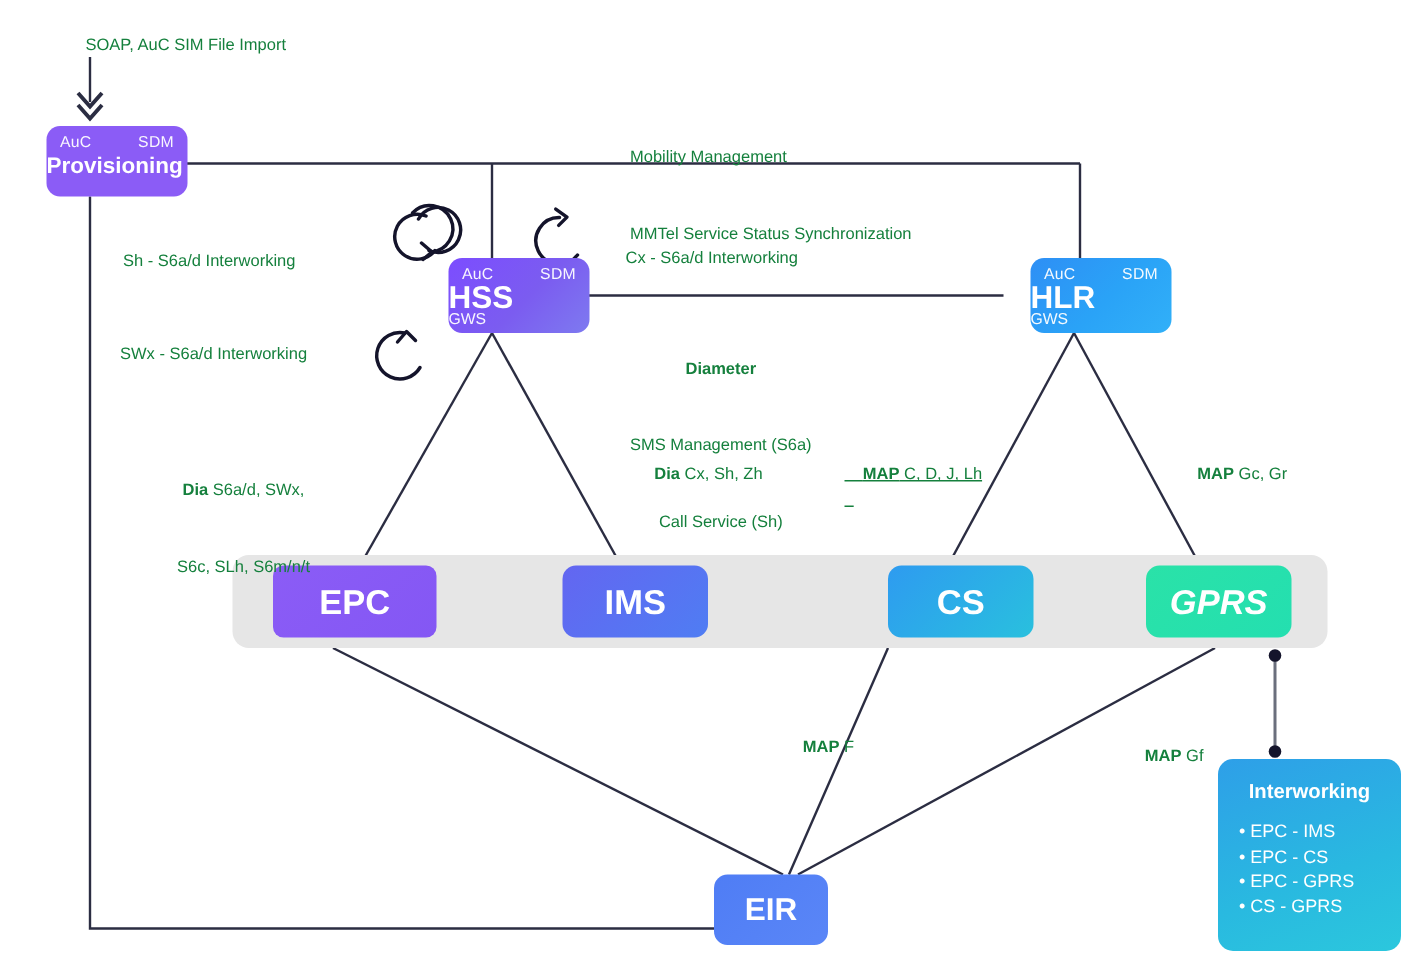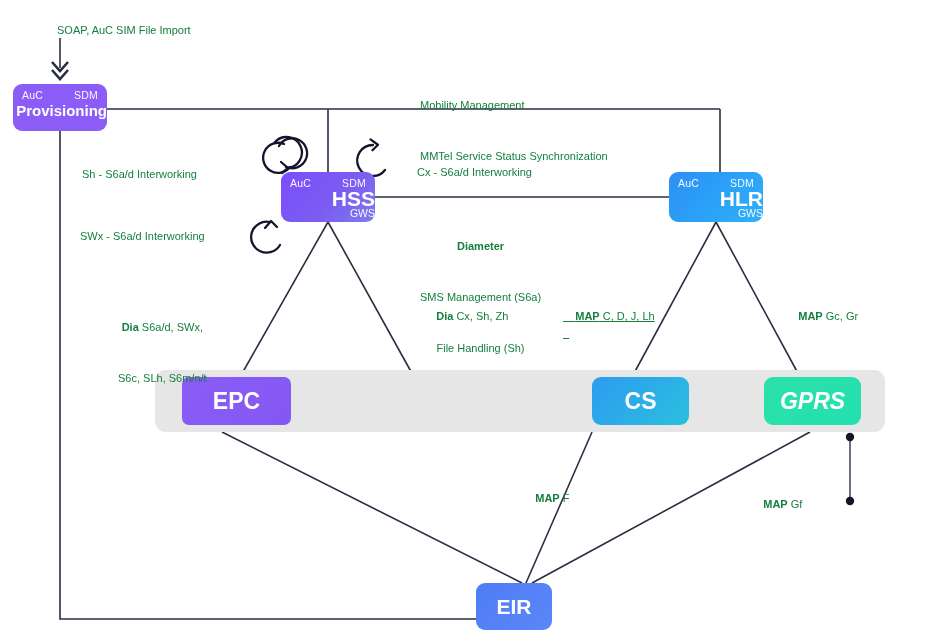--- a/index.html
+++ b/index.html
@@ -17,22 +17,23 @@
   svg.layer {
     position: absolute;
     left: 0; top: 0;
     width: 949px; height: 643px;
   }
   .node {
     position: absolute;
     border-radius: 9px;
     box-sizing: border-box;
     color: #ffffff;
-    text-align: right;
+    text-align: left;
     user-select: none;
+    margin-left: 18px;
   }
   .node .corner-l, .node .corner-r {
     position: absolute;
     top: 5px;
     font-size: 10.5px;
     letter-spacing: .2px;
     color: #ffffff;
     opacity: .95;
   }
   .node .corner-l { left: 9px; }
@@ -234,49 +235,61 @@
     <span class="corner-r">SDM</span>
     <span class="main-label">HLR</span>
     <span class="gws">GWS</span>
   </div>
 
   <div id="band"></div>
 
   <div class="core-node" id="node-epc">
     <span class="main-label">EPC</span>
   </div>
+  <div class="core-node" id="node-ims">
+    <span class="main-label">IMS</span>
+  </div>
   <div class="core-node" id="node-cs">
     <span class="main-label">CS</span>
   </div>
   <div class="core-node" id="node-gprs">
     <span class="main-label">GPRS</span>
   </div>
 
   <div id="node-eir">
     <span class="main-label">EIR</span>
   </div>
 
+  <div id="panel-interworking">
+    <div class="panel-title">Interworking</div>
+    <ul>
+      <li>EPC - IMS</li>
+      <li>EPC - CS</li>
+      <li>EPC - GPRS</li>
+      <li>CS - GPRS</li>
+    </ul>
+  </div>
 
   <div class="ann" id="ann-soap">SOAP, AuC SIM File Import</div>
 
   <div class="ann" id="ann-mobility">
     <div>Mobility Management</div>
     <div>MMTel Service Status Synchronization</div>
   </div>
 
   <div class="ann" id="ann-sh">Sh - S6a/d Interworking</div>
 
   <div class="ann" id="ann-swx">SWx - S6a/d Interworking</div>
 
   <div class="ann" id="ann-cx">Cx - S6a/d Interworking</div>
 
   <div class="ann" id="ann-diameter">
     <div><b>Diameter</b></div>
     <div>SMS Management (S6a)</div>
-    <div>File Handling (Sh)</div>
+    <div>Call Service (Sh)</div>
   </div>
 
   <div class="ann" id="ann-dia-left">
     <div><b>Dia</b><span> S6a/d, SWx,</span></div>
     <div>S6c, SLh, S6m/n/t</div>
   </div>
 
   <div class="ann" id="ann-dia-cx">
     <b>Dia</b><span> Cx, Sh, Zh</span>
   </div>

